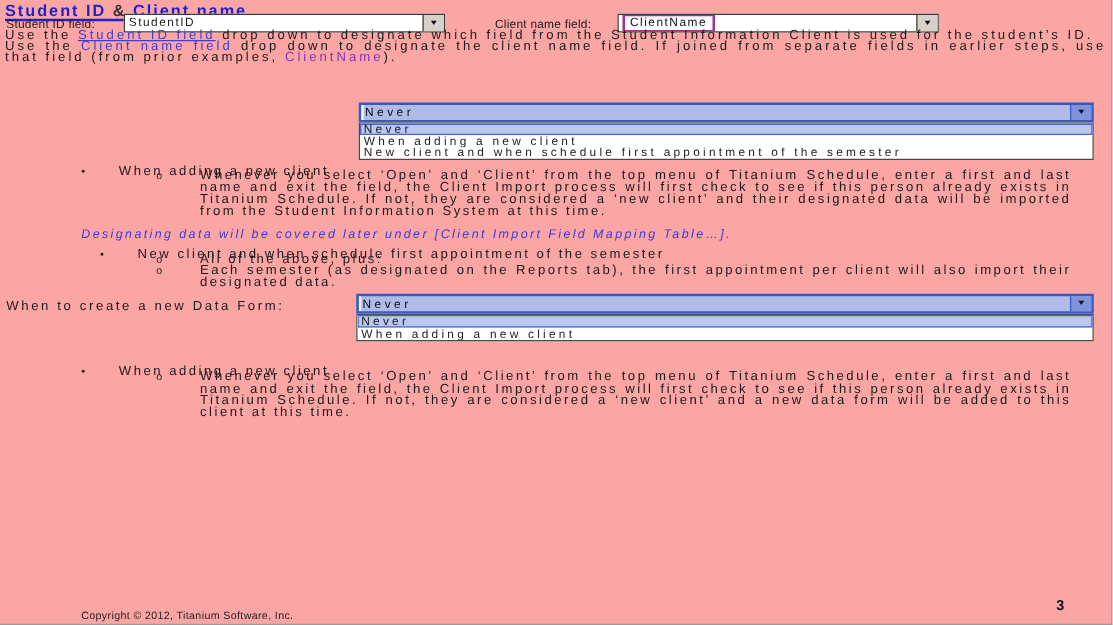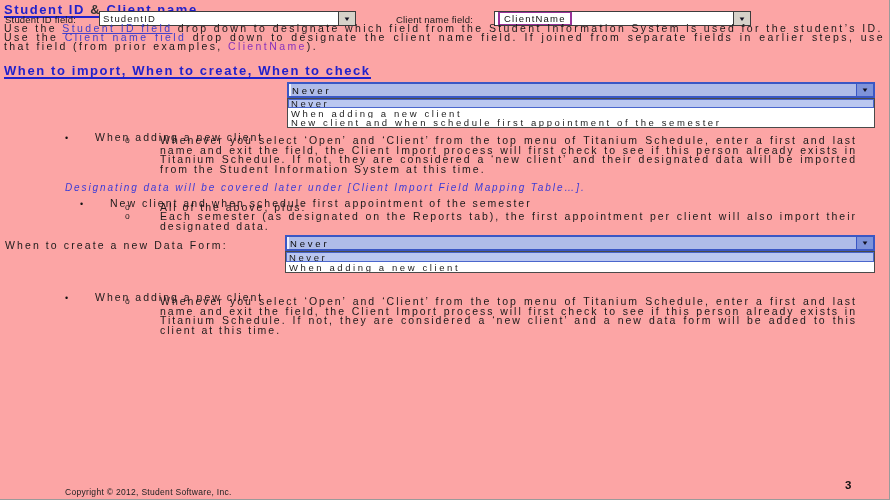--- a/index.html
+++ b/index.html
@@ -80,27 +80,24 @@
   <div class="combo" style="left:494px;top:11px;width:257px;">
     <span class="cval">
         <span class="hlbox">ClientName</span>
       </span>
     <span class="cbtn">
         <span class="arr">▼</span>
       </span>
   </div>
 
   <div class="intro">
-    <p class="jp"><span>Use the </span><span class="link u">Student ID field</span><span> drop down to designate which field from the Student Information System is used for the student’s ID.</span></p>
+    <p class="jp"><span>Use the </span><span class="link u">Student ID field</span><span> drop down to designate which field from the Student Information Client is used for the student’s ID.</span></p>
     <p class="jp"><span>Use the </span><span class="link">Client name field</span><span> drop down to designate the client name field.  If joined from separate fields in earlier steps, use that field (from prior examples, </span><span class="vlink">ClientName</span><span>).</span></p>
   </div>
 
-  <div class="h1 h2pos">
-    <span class="h1line">When to import, When to create, When to check</span>
-  </div>
 
   <div class="combo focus" style="left:287px;top:82px;width:588px;">
     <span class="cval">Never</span>
     <span class="cbtn bluebtn">
         <span class="arr">▼</span>
       </span>
   </div>
   <div class="list" style="left:287px;top:98px;width:588px;">
     <div class="opt sel">Never</div>
     <div class="opt">When adding a new client</div>
@@ -141,16 +138,16 @@
   </div>
 
   <div class="brow" style="left:65px;top:287px;">
     <span class="bmark">•</span><span class="btitle">When adding a new client</span>
   </div>
   <div class="srow" style="left:125px;top:297px;">
     <span class="omark">o</span>
     <div class="sbody">Whenever you select ‘Open’ and ‘Client’ from the top menu of Titanium Schedule, enter a first and last name and exit the field, the Client Import process will first check to see if this person already exists in Titanium Schedule.  If not, they are considered a ‘new client’ and a new data form will be added to this client at this time.</div>
   </div>
 
-  <div class="copy">Copyright © 2012, Student Software, Inc.</div>
+  <div class="copy">Copyright © 2012, Titanium Software, Inc.</div>
   <div class="pageno">3</div>
 
 </div>
 
 </body></html>

